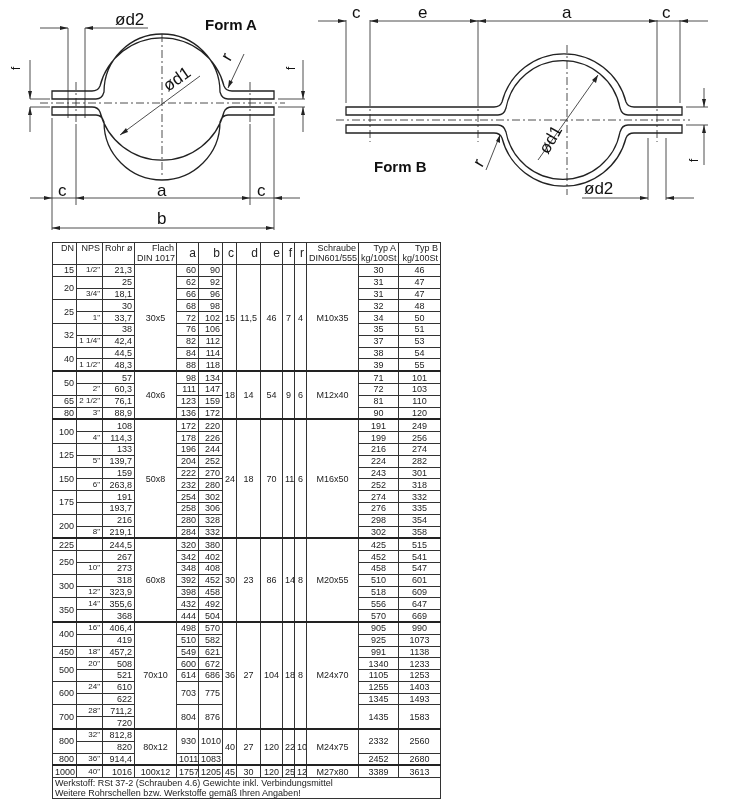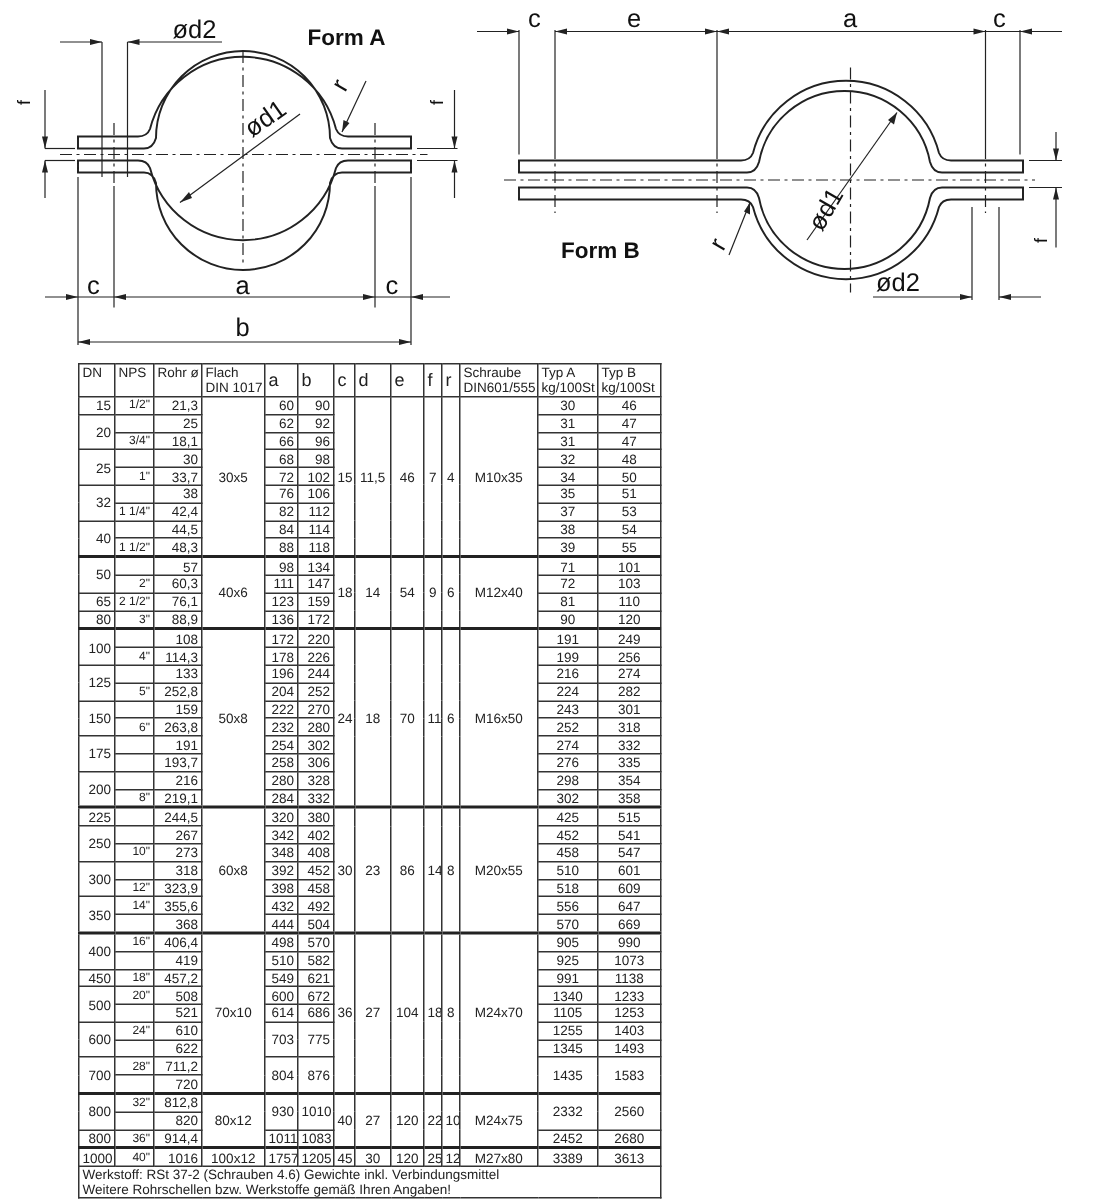--- a/index.html
+++ b/index.html
@@ -4,21 +4,21 @@
 <style>
   html,body{margin:0;padding:0;background:#fff;}
   body{width:733px;height:800px;position:relative;overflow:hidden;font-family:"Liberation Sans",sans-serif;color:#222;}
   .drawing{position:absolute;}
   #formA{left:0;top:0;width:310px;height:240px;}
   #formB{left:310px;top:0;width:423px;height:240px;}
   .dimtxt{font-family:"Liberation Sans",sans-serif;font-size:17px;fill:#111;}
   .formtxt{font-family:"Liberation Sans",sans-serif;font-size:15px;font-weight:bold;fill:#111;}
   table.spec{position:absolute;left:52px;top:242px;border-collapse:collapse;font-size:9px;width:388px;table-layout:fixed;}
   table.spec td, table.spec th{border:1px solid #333;padding:0 2px;height:10.8px;line-height:10px;white-space:nowrap;overflow:hidden;}
-  table.spec th{font-weight:normal;text-align:left;vertical-align:top;height:21px;line-height:10px;font-size:9px;}
+  table.spec th{font-weight:normal;text-align:right;vertical-align:top;height:21px;line-height:10px;font-size:9px;}
   table.spec th.big{font-size:12px;line-height:20px;}
   td.r{text-align:right;}
   td.c{text-align:center;}
   td.nps{text-align:right;font-size:8px;}
   td.foot{text-align:left;font-size:9px;line-height:10px;height:19px;}
   tr.thick td{border-top:2px solid #222;}
 </style>
 </head>
 <body>
 
@@ -331,21 +331,21 @@
         <td class="r" rowspan="2">125</td>
         <td class="nps"></td>
         <td class="r">133</td>
         <td class="r" rowspan="1">196</td>
         <td class="r" rowspan="1">244</td>
         <td class="c" rowspan="1">216</td>
         <td class="c" rowspan="1">274</td>
       </tr>
       <tr>
         <td class="nps">5"</td>
-        <td class="r">252,8</td>
+        <td class="r">139,7</td>
         <td class="r" rowspan="1">204</td>
         <td class="r" rowspan="1">252</td>
         <td class="c" rowspan="1">224</td>
         <td class="c" rowspan="1">282</td>
       </tr>
       <tr>
         <td class="r" rowspan="2">150</td>
         <td class="nps"></td>
         <td class="r">159</td>
         <td class="r" rowspan="1">222</td>

